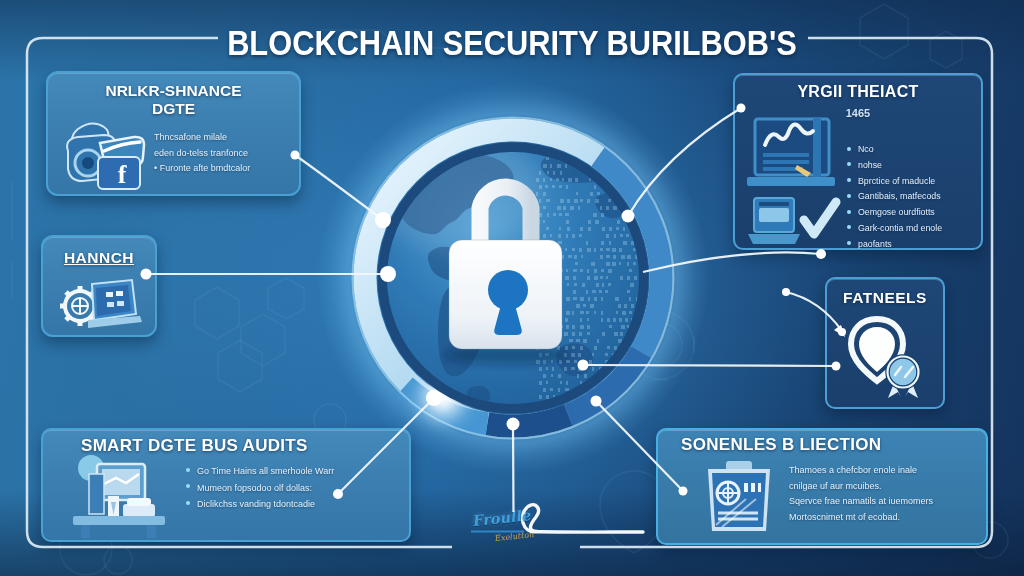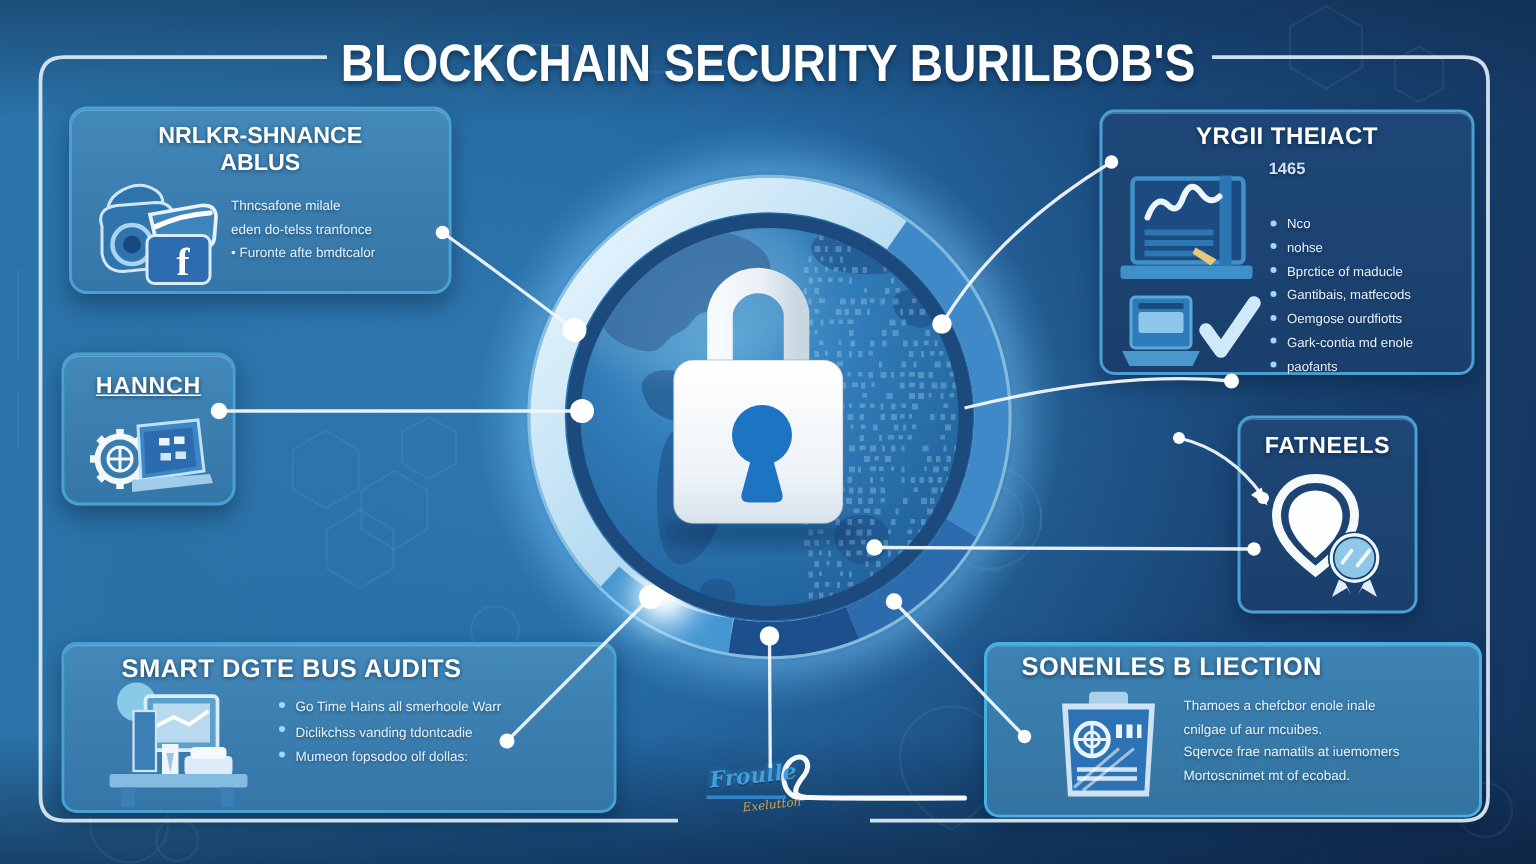--- a/index.html
+++ b/index.html
@@ -583,21 +583,21 @@
       <circle cx="508" cy="290" r="20" fill="#1d74c2"></circle>
       <path d="M 501.5 303 L 494.5 329 Q 493 335 499.5 335 L 516.5 335 Q 523 335 521.5 329 L 514.5 303 Z" fill="#1d74c2"></path>
     </g>
   </svg>
 
   <div class="main-title">BLOCKCHAIN SECURITY BURILBOB'S</div>
 
   <div class="card light c-tl">
     <div class="card-title">
       <div>NRLKR-SHNANCE</div>
-      <div>ABLUS</div>
+      <div>DGTE</div>
     </div>
     <div class="icon">
       <svg width="88" height="74" viewBox="0 0 88 74">
         <g>
           <path d="M18 12 q14 -10 26 -2 q6 4 4 12 l-4 10 -30 2 q-6 -14 4 -22 z" fill="#2f74ad" stroke="#cfe6f6" stroke-width="2"></path>
           <path d="M8 34 q-4 -12 10 -14 l26 -2 q12 0 12 12 l-2 18 q0 12 -12 14 l-20 2 q-12 0 -14 -12 z" fill="#2f74ad" stroke="#cfe6f6" stroke-width="2"></path>
           <circle cx="28" cy="46" r="13" fill="none" stroke="#a8d4ee" stroke-width="3"></circle>
           <circle cx="28" cy="46" r="6" fill="#16497e"></circle>
           <path d="M40 26 l34 -6 q10 -1 10 8 l-1 12 q0 8 -9 9 l-28 3 z" fill="#3c85bd" stroke="#e6f3fb" stroke-width="2.5"></path>
           <path d="M44 34 q18 -8 36 -9" fill="none" stroke="#ffffff" stroke-width="3.5" stroke-linecap="round"></path>
@@ -651,22 +651,22 @@
         <path d="M50 48 l5 0 -2.5 13 z" fill="#9cc3e0"></path>
         <rect x="62" y="50" width="32" height="13" rx="3" fill="#dcebf7"></rect>
         <rect x="66" y="44" width="24" height="8" rx="3" fill="#f4f9fd"></rect>
         <rect x="12" y="62" width="92" height="9" rx="2" fill="#84bce1"></rect>
         <rect x="20" y="71" width="9" height="13" fill="#3c7fb6"></rect>
         <rect x="86" y="71" width="9" height="13" fill="#3c7fb6"></rect>
       </svg>
     </div>
     <ul class="blist">
       <li>Go Time Hains all smerhoole Warr</li>
+      <li>Mumeon fopsodoo olf dollas:</li>
       <li>Diclikchss vanding tdontcadie</li>
-      <li>Mumeon fopsodoo olf dollas:</li>
     </ul>
   </div>
 
   <div class="card dark c-tr">
     <div class="card-title">YRGII THEIACT</div>
     <div class="subtitle">1465</div>
     <div class="icon-board">
       <svg width="96" height="80" viewBox="0 0 96 80">
         <rect x="10" y="4" width="74" height="56" rx="3" fill="#1b4b80" stroke="#3f8fc9" stroke-width="3"></rect>
         <rect x="68" y="2" width="8" height="60" fill="#2d76b4"></rect>

